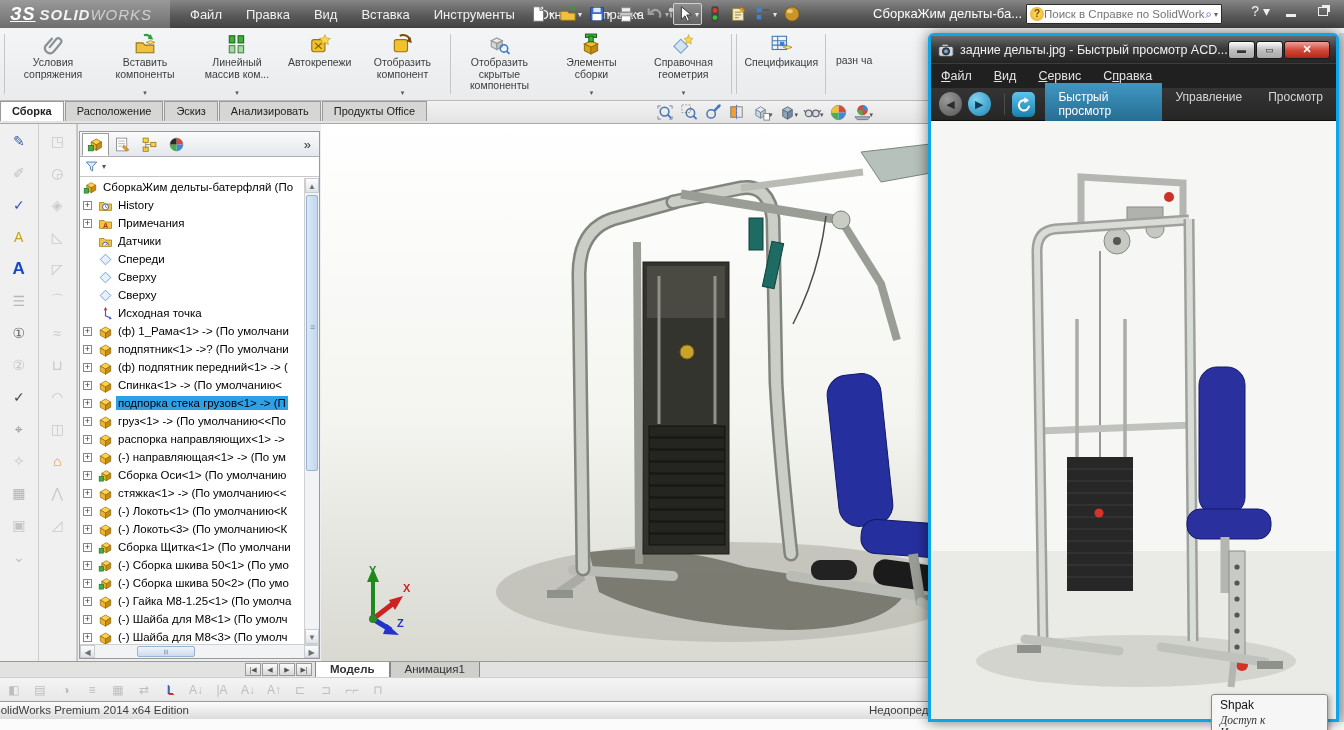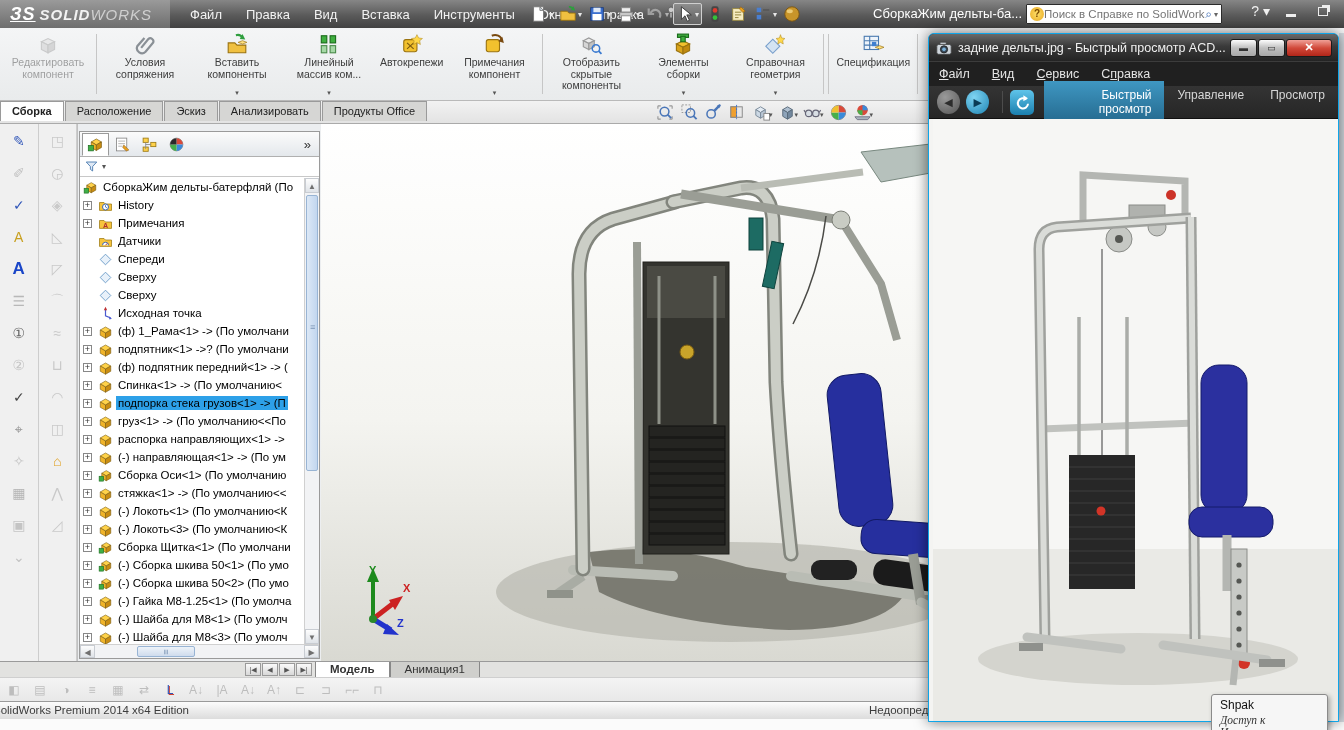--- a/index.html
+++ b/index.html
@@ -126,22 +126,22 @@
     background:linear-gradient(#fcfcfc,#dcdcdc); border-top:1px solid #9a9a9a; font-size:11.5px; color:#3c3c3c; }
   .status-left { position:absolute; left:-7px; top:2px; white-space:nowrap; }
   .status-right { position:absolute; left:869px; top:2px; white-space:nowrap; }
   .bottom-white { position:absolute; left:0; top:719px; width:1344px; height:11px; background:#fbfbfb; }
 
   
   .right-strip { position:absolute; left:1339px; top:33px; width:5px; height:689px; background:#d4dae0; z-index:3; }
 
   
   .acdsee { position:absolute; left:928px; top:33px; width:411px; height:689px; z-index:10;
-    border:1px solid #0ea5e9; border-radius:6px 6px 0 0;
-    box-shadow:0 0 14px rgba(0,0,0,.55); background:#2a2a2a; overflow:hidden;text-align:right; }
+    border:3px solid #0ea5e9; border-radius:6px 6px 0 0;
+    box-shadow:0 0 14px rgba(0,0,0,.55); background:#2a2a2a; overflow:hidden; }
   .ac-title { height:27px; background:linear-gradient(#6a6a6a,#3a3a3a 45%,#242424); display:flex;
     align-items:center; padding:0 6px; color:#f0f0f0; font-size:12.5px; }
   .ac-title .icn { width:18px; height:18px; margin-right:5px; }
   .ac-title .txt { white-space:nowrap; overflow:hidden; }
   .ac-btns { margin-left:auto; display:flex; gap:1px; }
   .ac-b { width:27px; height:18px; border:1px solid #1a1a1a; border-radius:3px;
     background:linear-gradient(#fdfdfd,#bfbfbf 50%,#a8a8a8); color:#333; font-size:9px;
     display:flex; align-items:center; justify-content:center; }
   .ac-b.close { width:46px; background:linear-gradient(#f0a097,#d1493a 50%,#b22619); color:#fff;
     font-size:11px; font-weight:bold; }
@@ -278,28 +278,20 @@
     <span class="wbtn">
         <span class="min-glyph"></span>
       </span>
     <span class="wbtn">
         <span class="restore-glyph"></span>
       </span>
   </div>
 </div>
 
 <div class="ribbon" id="ribbon">
-    <div class="rb-btn disabled">
-      <svg class="icn" width="24" height="22" viewBox="0 0 20 20">
-        <polygon points="4,8 10,5 16,8 10,11" fill="#dcdcdc" stroke="#999"></polygon>
-        <polygon points="4,8 10,11 10,18 4,15" fill="#c8c8c8" stroke="#999"></polygon>
-        <polygon points="16,8 10,11 10,18 16,15" fill="#b4b4b4" stroke="#999"></polygon>
-      </svg>
-      <div>Редактировать компонент</div>
-    </div>
     <span class="rb-div"></span>
     <div class="rb-btn">
       <svg class="icn" width="24" height="22" viewBox="0 0 20 20">
         <path d="M6.5,13.5 L13,5.5 a2.8,2.8 0 0 1 4.5,3 L10.5,17 a4.6,4.6 0 0 1 -7.5,-5 L9.5,4.5" fill="none" stroke="#8a9096" stroke-width="2"></path>
       </svg>
       <div>Условия сопряжения</div>
     </div>
     <div class="rb-btn">
       <svg class="icn" width="24" height="22" viewBox="0 0 20 20">
         <path d="M2,9 h6 l2,2 h8 v7 H2 z" fill="#f0c040" stroke="#9a7310"></path>
@@ -327,21 +319,21 @@
         <polygon points="14.5,1.5 16,4.5 19.5,5 17,7 17.6,10.5 14.5,8.7 11.4,10.5 12,7 9.5,5 13,4.5" fill="#ffd84a" stroke="#b08a20" stroke-width="0.5"></polygon>
       </svg>
       <div>Автокрепежи</div>
     </div>
     <div class="rb-btn">
       <svg class="icn" width="24" height="22" viewBox="0 0 20 20">
         <rect x="3" y="6" width="12" height="11" rx="2" fill="#f2c12e" stroke="#9a7310"></rect>
         <path d="M8,2.5 a6,5 0 0 1 9,4" fill="none" stroke="#7a4a10" stroke-width="1.8"></path>
         <polygon points="17.5,3.5 19,9 14,7.5" fill="#7a4a10"></polygon>
       </svg>
-      <div>Примечания компонент</div>
+      <div>Отобразить компонент</div>
       <span class="rb-caret">▾</span>
     </div>
     <span class="rb-div"></span>
     <div class="rb-btn">
       <svg class="icn" width="24" height="22" viewBox="0 0 20 20">
         <polygon points="3,7 8,4.5 13,7 8,9.5" fill="#ececec" stroke="#999"></polygon>
         <polygon points="3,7 8,9.5 8,15 3,12.5" fill="#d6d6d6" stroke="#999"></polygon>
         <polygon points="13,7 8,9.5 8,15 13,12.5" fill="#c2c2c2" stroke="#999"></polygon>
         <circle cx="14.5" cy="14" r="3.4" fill="none" stroke="#3a7ad0" stroke-width="1.4"></circle>
         <path d="M17,16.5 L19.5,19" stroke="#3a7ad0" stroke-width="1.7"></path>

